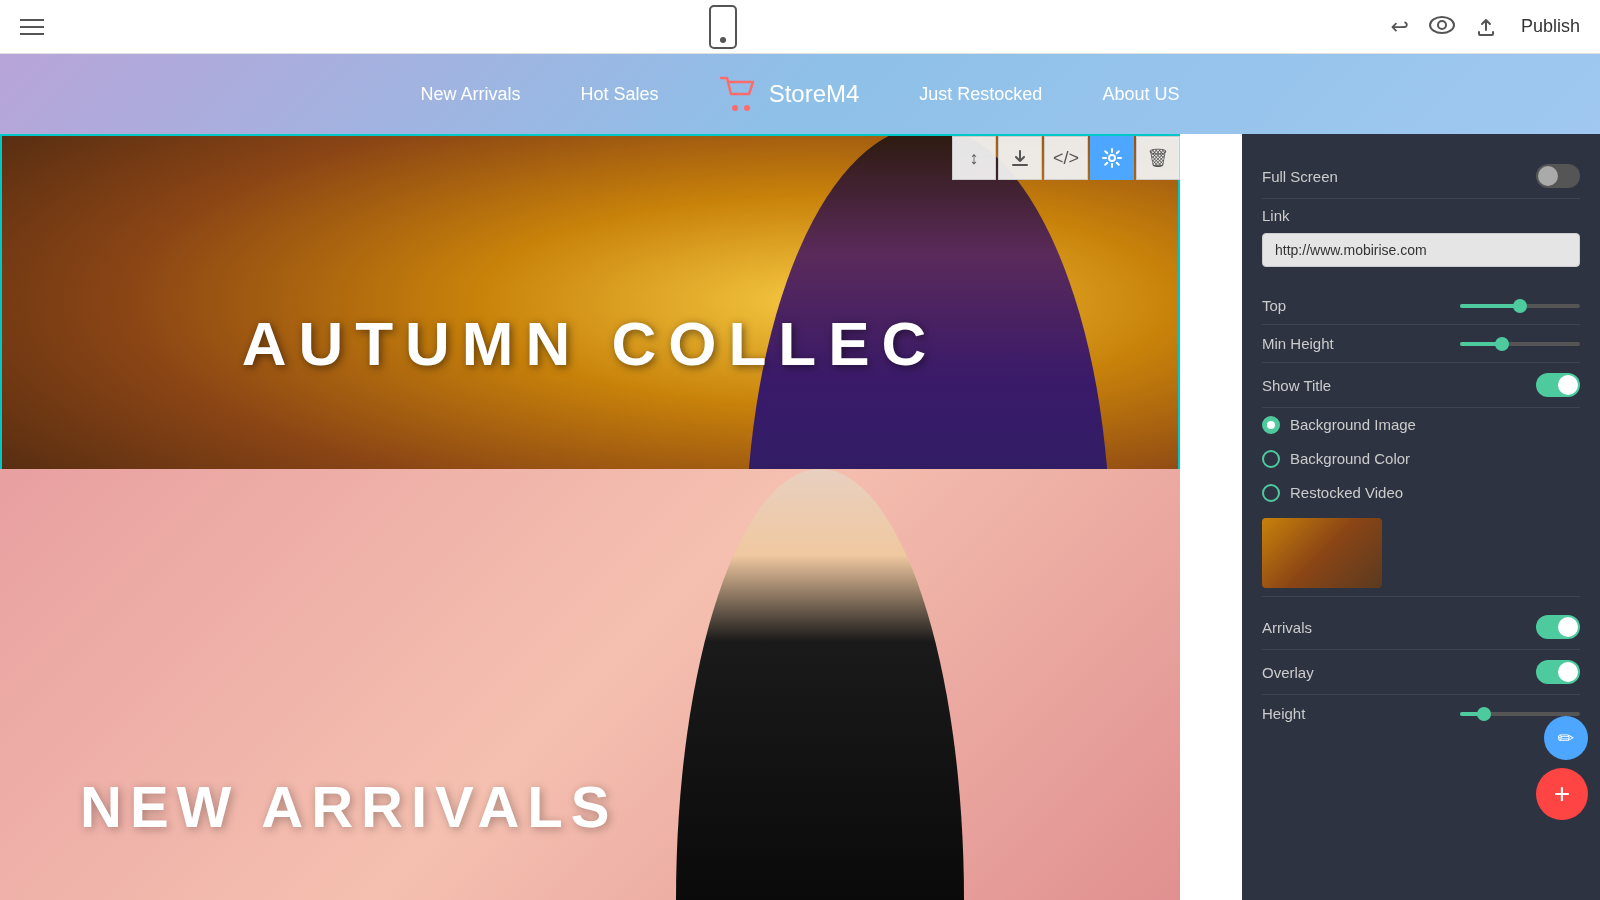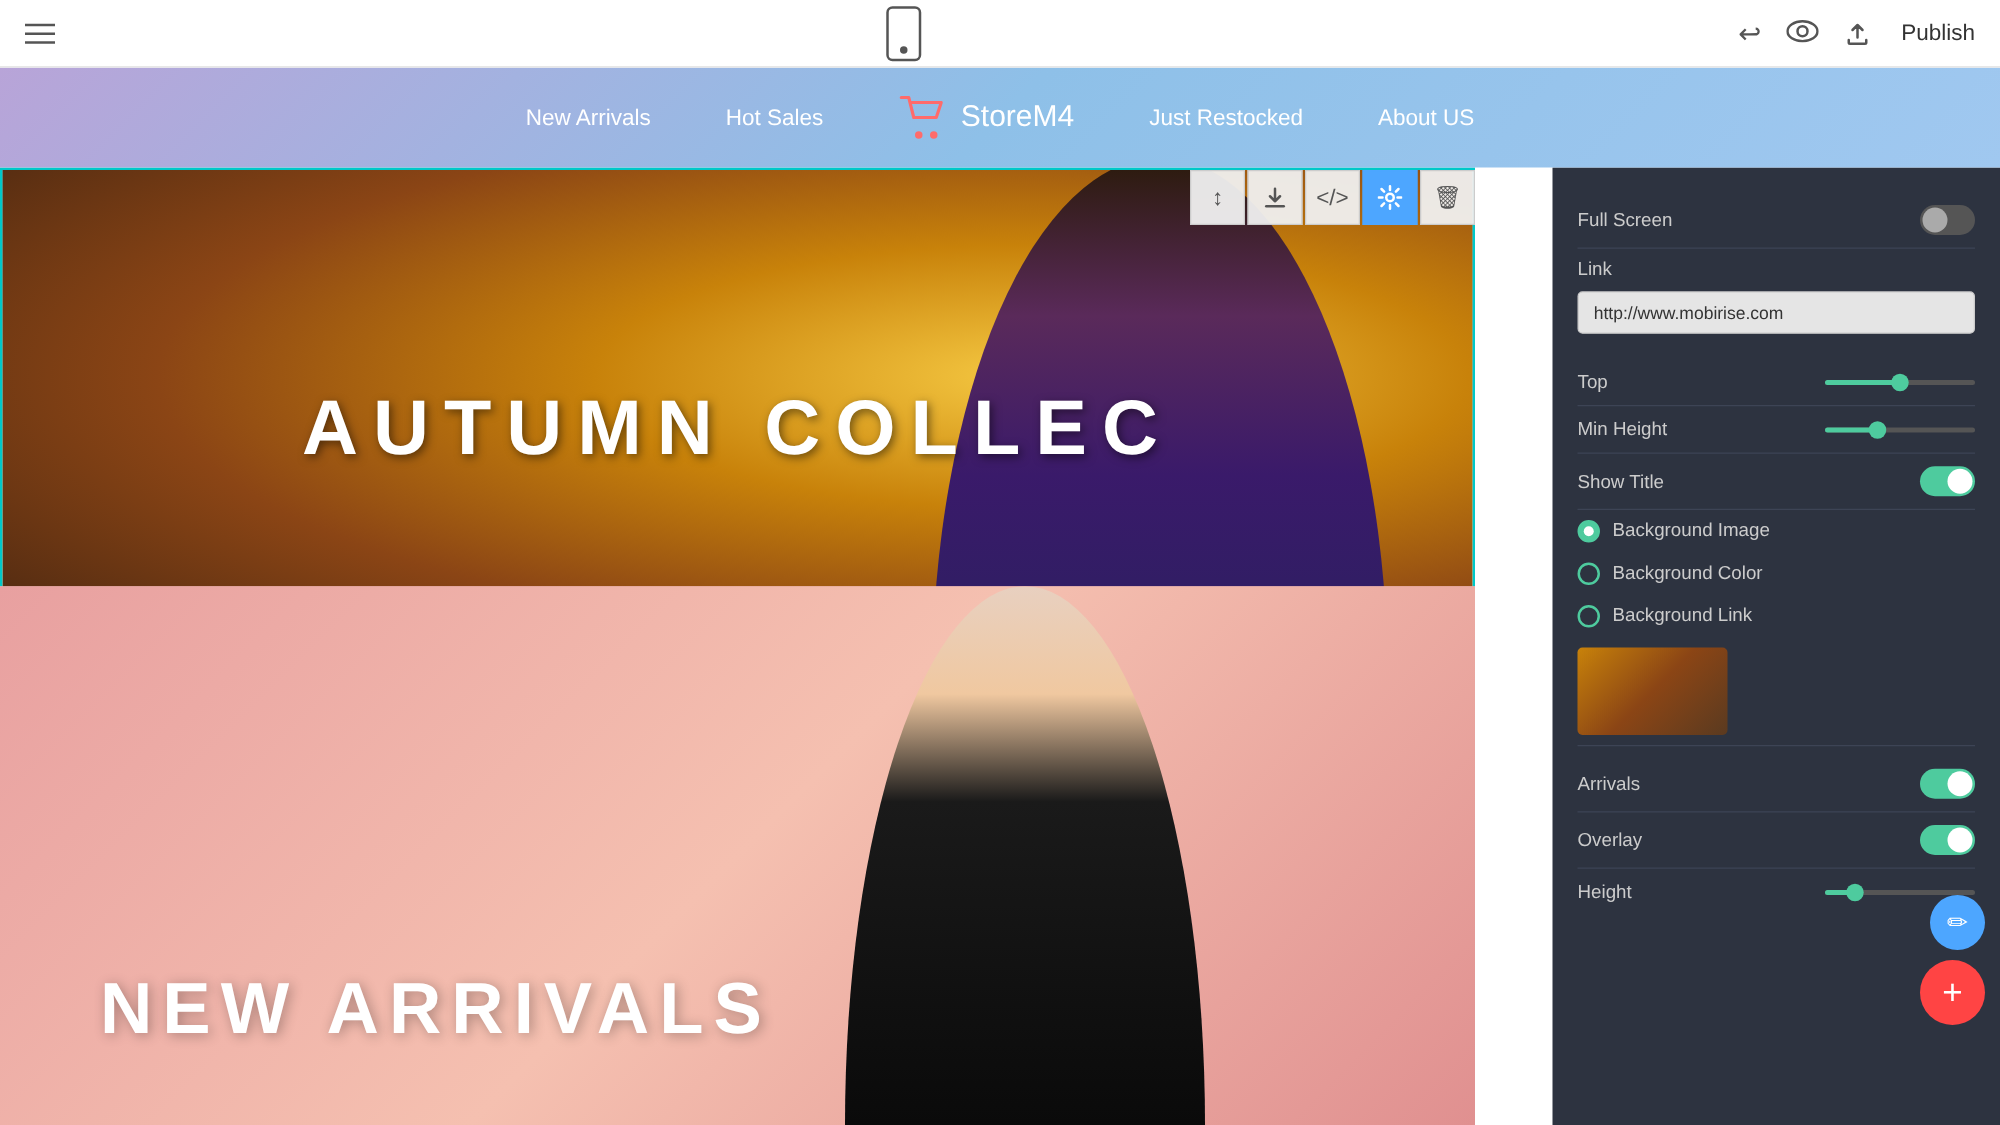--- a/index.html
+++ b/index.html
@@ -295,21 +295,21 @@
     <span class="settings-label">Background Image</span>
   </div>
 
   <div class="radio-row">
     <div class="radio-circle"></div>
     <span class="settings-label">Background Color</span>
   </div>
 
   <div class="radio-row">
     <div class="radio-circle"></div>
-    <span class="settings-label">Background Link</span>
+    <span class="settings-label">Restocked Video</span>
   </div>
 
   <div class="image-preview"></div>
 
   <hr class="section-divider">
 
   <div class="settings-row">
     <span class="settings-label">Arrivals</span>
     <div class="toggle on"></div>
   </div>

